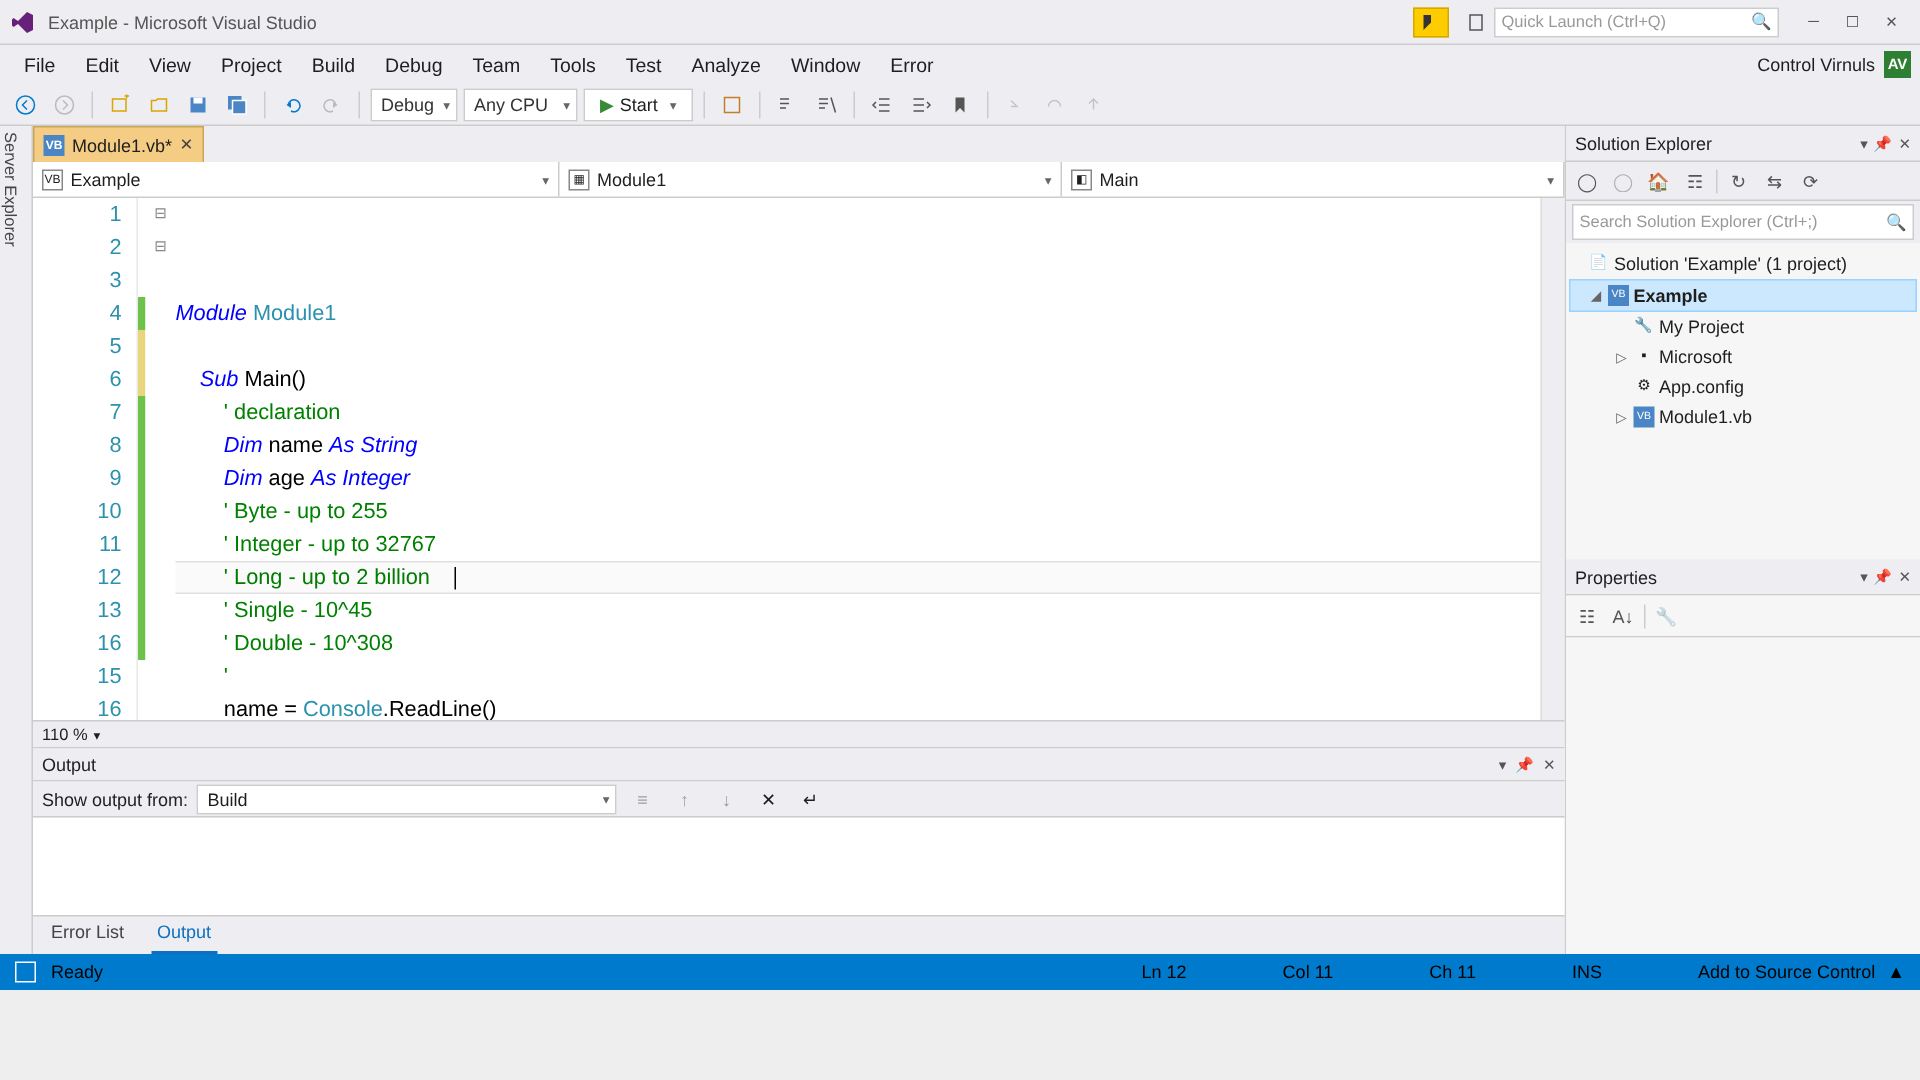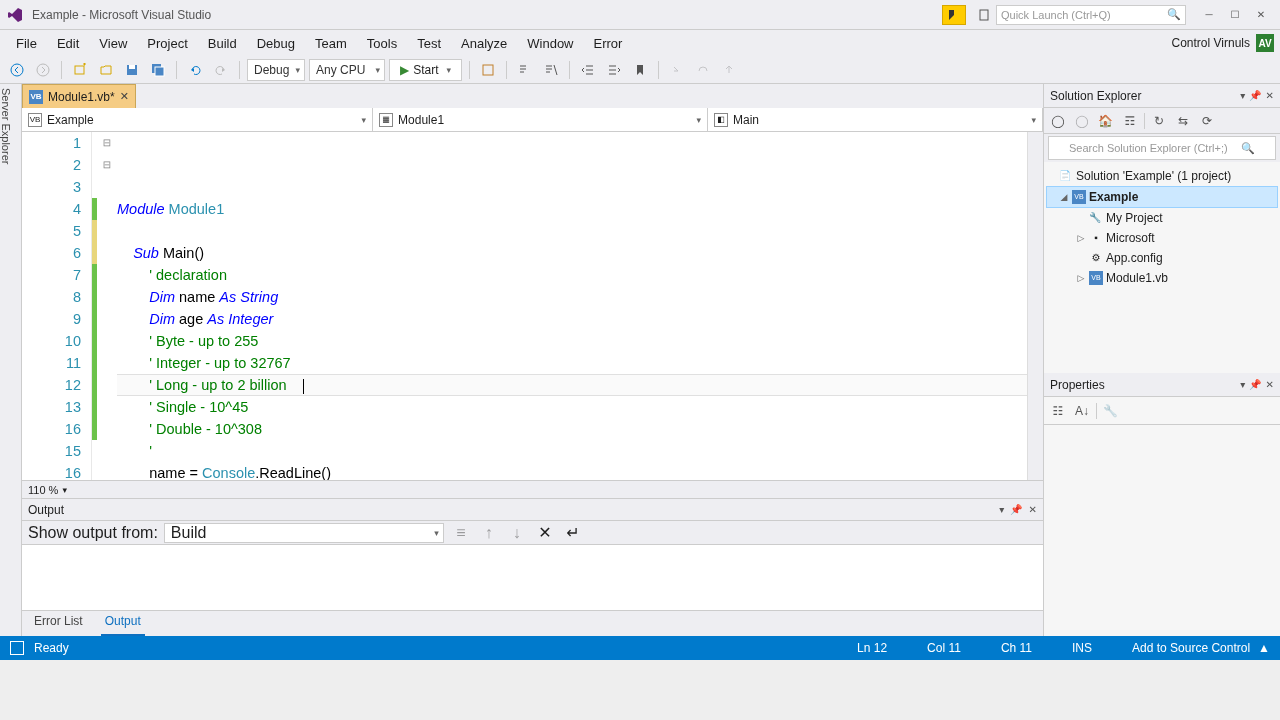--- a/index.html
+++ b/index.html
@@ -45,39 +45,39 @@
 .typ { color:#2b91af; }
 .com { color:#008000; }
 .caret-line { position:absolute;left:0;right:0;height:22px;top:242px;background:rgba(0,0,0,0.02);border-top:1px solid #e0e0e0;border-bottom:1px solid #e0e0e0;pointer-events:none; }
 .text-caret { display:inline-block;width:0;height:15px;border-right:1px solid #000;vertical-align:middle; }
 .zoom-bar { height:18px;border-top:1px solid #ccc;display:flex;align-items:center;padding:0 6px;font-size:11px;background:#eeeef2; }
 .right-panes { width:236px;display:flex;flex-direction:column;background:#eeeef2; }
 .pane-header { height:24px;background:#eeeef2;border-bottom:1px solid #ccc;display:flex;align-items:center;padding:0 6px;font-size:12px;justify-content:space-between; }
 .pane-ctrls { display:flex;gap:4px;color:#555;font-size:10px; }
 .sol-toolbar { height:26px;display:flex;align-items:center;gap:4px;padding:0 4px;border-bottom:1px solid #ccc; }
 .sol-btn { width:20px;height:20px;display:flex;align-items:center;justify-content:center;color:#555; }
-.sol-search { height:24px;border:1px solid #ccc;background:#fff;margin:2px 4px;display:flex;align-items:center;padding:0 20px;justify-content:space-between;font-size:11px;color:#999; }
+.sol-search { height:24px;border:1px solid #ccc;background:#fff;margin:2px 4px;display:flex;align-items:center;padding:0 4px;justify-content:space-between;font-size:11px;color:#999; }
 .tree { padding:4px 2px;font-size:12px;line-height:18px;background:#f6f6f6;flex:1; }
 .tree-row { display:flex;align-items:center;gap:3px;padding:1px 0; }
 .tree-row.sel { background:#cce8ff;border:1px solid #99d1ff; }
 .tree-exp { width:10px;font-size:9px;color:#666;text-align:center; }
 .tree-ic { width:14px;height:14px;display:flex;align-items:center;justify-content:center;font-size:10px; }
 .bold { font-weight:bold; }
 .props-body { flex:1;background:#f6f6f6;padding:4px; }
 .output-region { height:112px;background:#fff;border-top:1px solid #ccc;display:flex;flex-direction:column; }
 .out-header { height:22px;background:#eeeef2;display:flex;align-items:center;padding:0 6px;font-size:12px;justify-content:space-between;border-bottom:1px solid #ccc; }
 .out-header .ctrls { display:flex;gap:6px;color:#555;font-size:10px; }
-.out-toolbar { height:24px;display:flex;align-items:center;padding:0 6px;gap:6px;border-bottom:1px solid #ccc;font-size:16px;background:#eeeef2; }
+.out-toolbar { height:24px;display:flex;align-items:center;padding:0 6px;gap:6px;border-bottom:1px solid #ccc;font-size:12px;background:#eeeef2; }
 .out-source { width:280px;height:20px;border:1px solid #ccc;background:#fff;padding:0 6px;display:flex;align-items:center;position:relative; }
 .out-source::after { content:"▾";position:absolute;right:4px;font-size:9px;color:#666; }
 .out-content { flex:1;font-family:Consolas,monospace;font-size:12px;padding:4px 8px;white-space:pre;color:#222;overflow:hidden; }
 .bottom-tabs { height:26px;background:#eeeef2;display:flex;padding:0 8px;gap:14px;font-size:12px;border-top:1px solid #ccc; }
 .btab { padding:3px 4px;color:#444; }
 .btab.active { color:#0e70c0;border-bottom:2px solid #0e70c0; }
-.statusbar { height:24px;background:#007acc;color:#ffffff;display:flex;align-items:center;padding:0 10px;font-size:12px;gap:40px; }
+.statusbar { height:24px;background:#007acc;color:#000000;display:flex;align-items:center;padding:0 10px;font-size:12px;gap:64px; }
 .statusbar .left { flex:1;display:flex;align-items:center;gap:10px; }
 .statusbar .right { display:flex;align-items:center;gap:8px; }
 .sq-ic { width:14px;height:14px;border:1px solid #fff; }
 .scrollbar-v { width:16px;background:#eeeef2;border-left:1px solid #ddd; }
 svg { display:block; }
 </style>
 </head>
 <body>
 
 <div class="titlebar">

